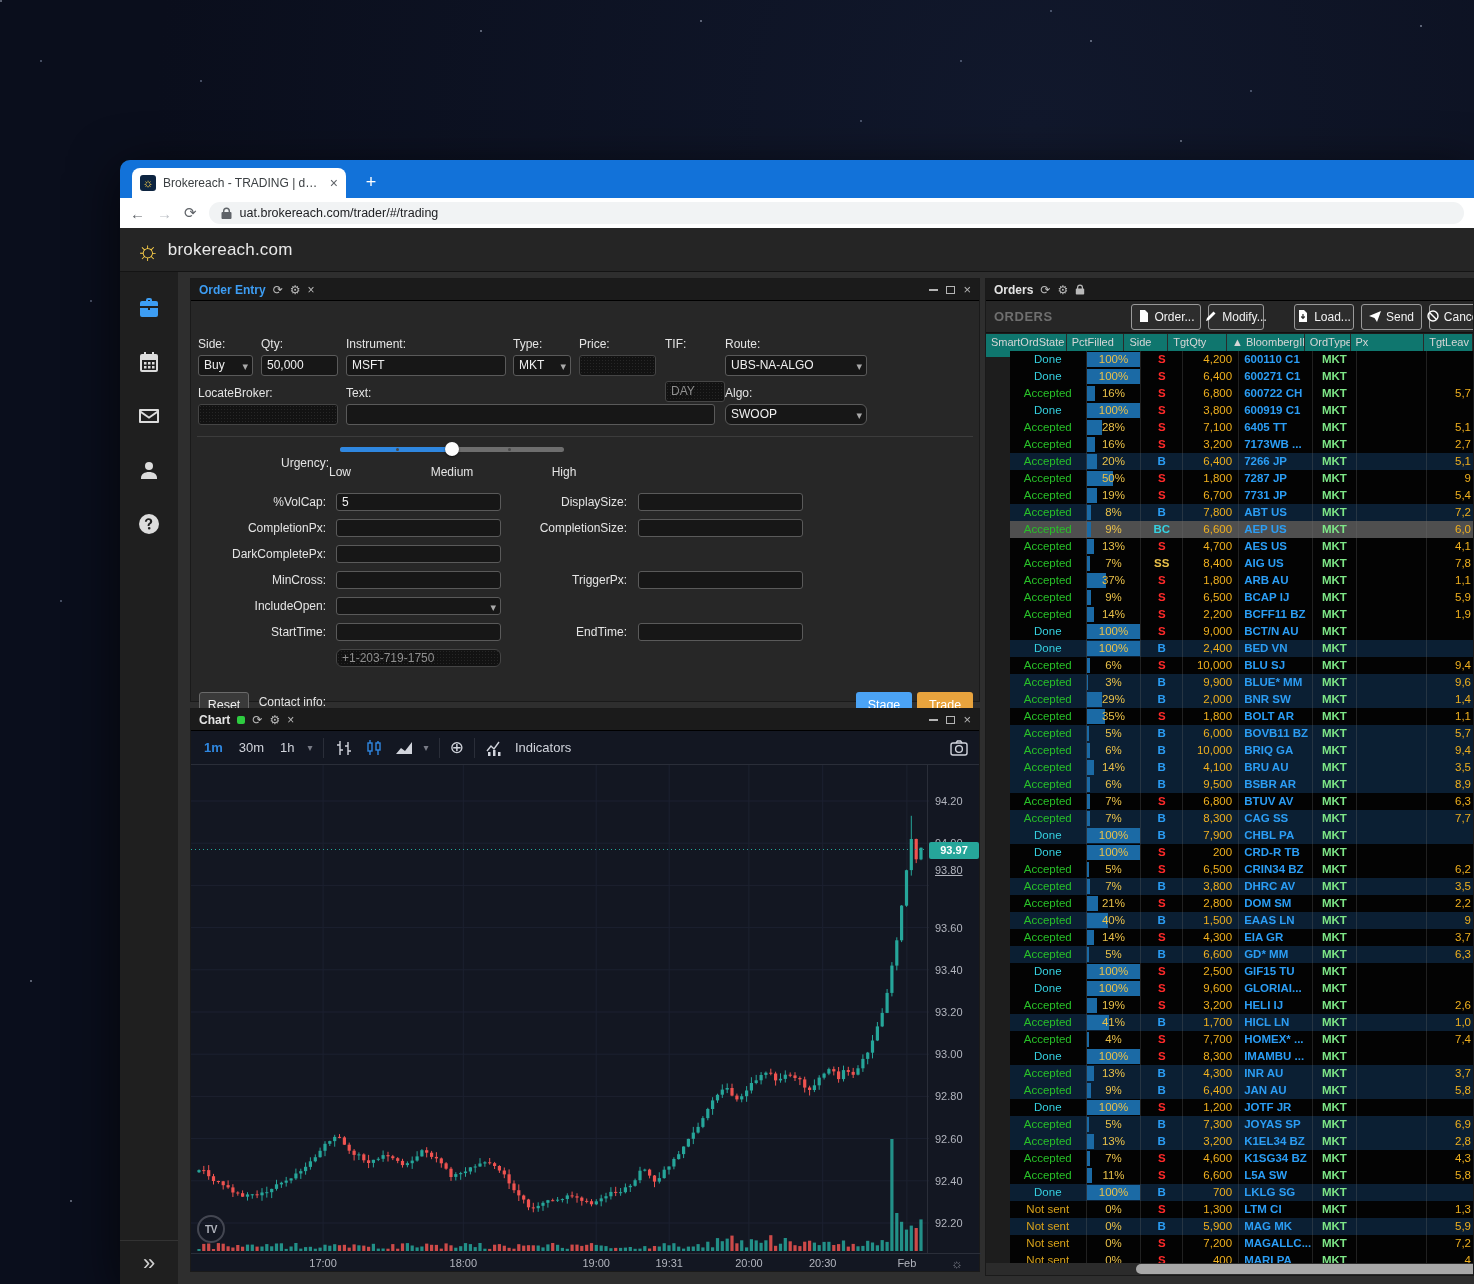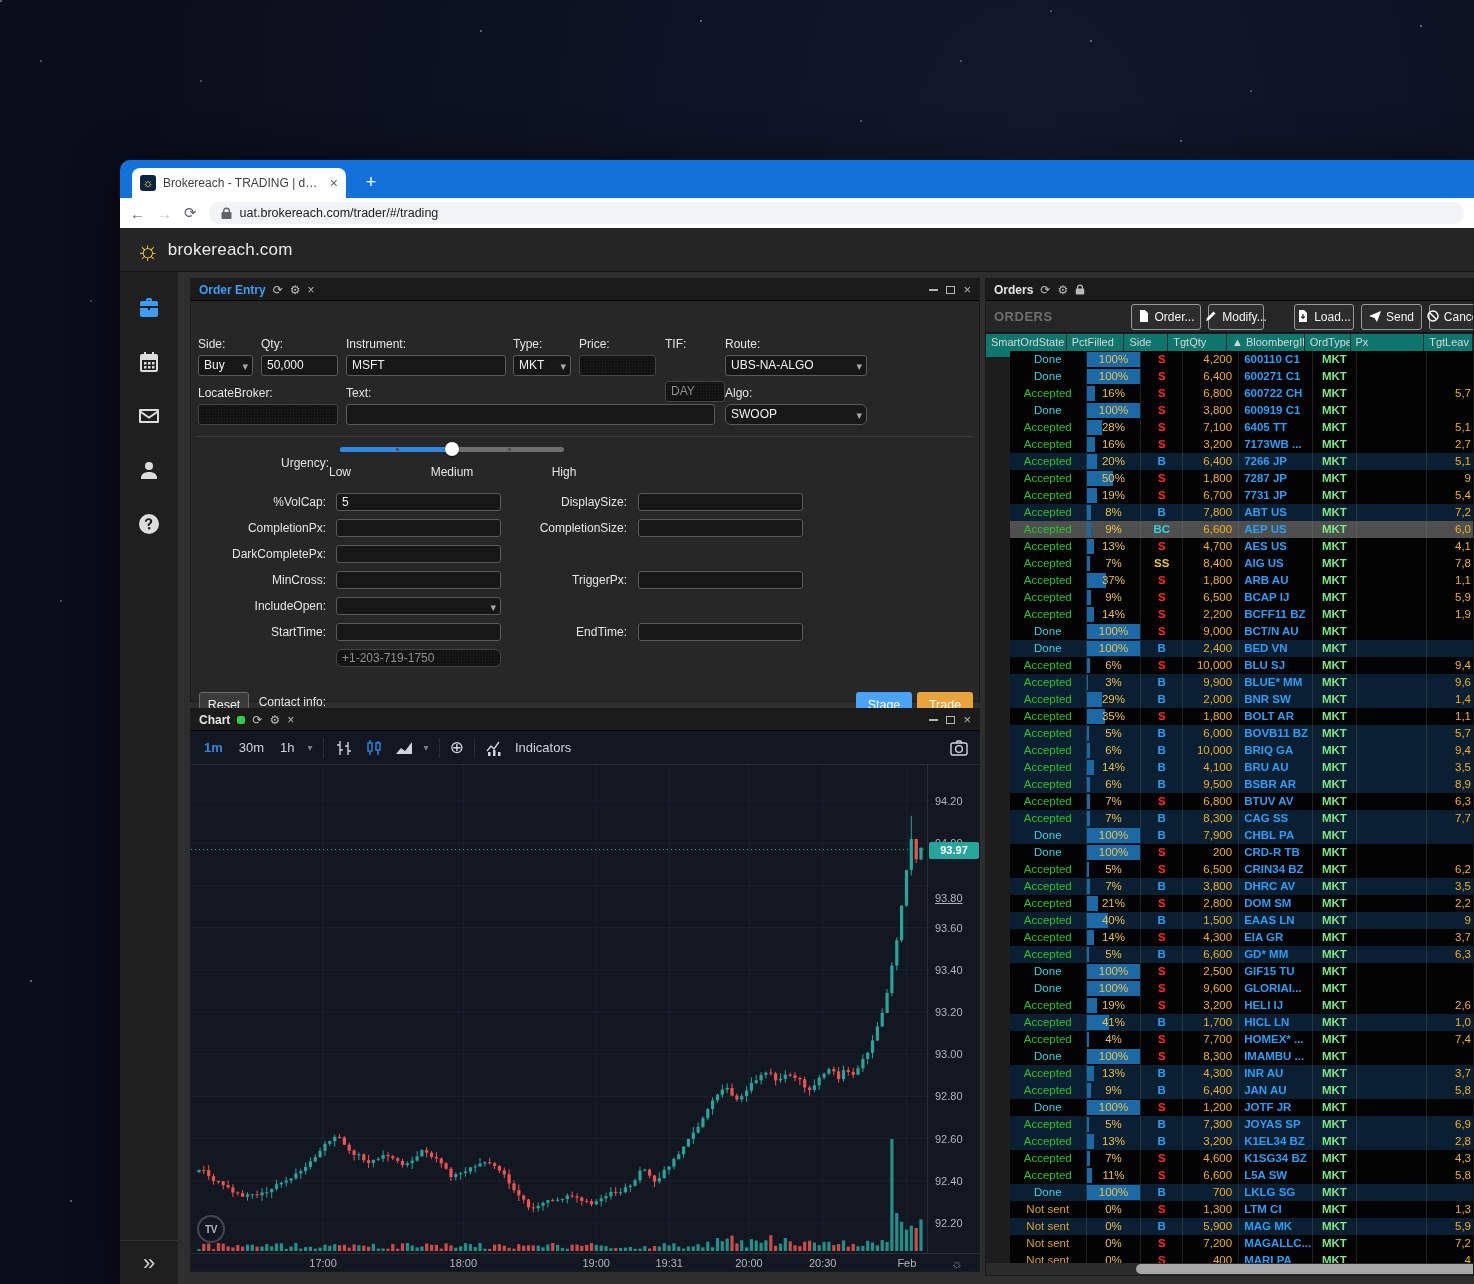--- a/index.html
+++ b/index.html
@@ -820,21 +820,21 @@
                 <rect x="723.6" y="74.0" width="3.2" height="20.3" fill="#ef5350"></rect>
                 <rect x="723.6" y="463.0" width="3.2" height="23.0" fill="#ef5350" opacity="0.85"></rect>
                 <line x1="730.0" x2="730.0" y1="82.6" y2="95.2" stroke="#26a69a" stroke-width="1"></line>
                 <rect x="728.4" y="82.7" width="3.2" height="11.7" fill="#26a69a"></rect>
                 <rect x="728.4" y="454.4" width="3.2" height="31.6" fill="#26a69a" opacity="0.85"></rect>
                 <line x1="0" x2="738" y1="84.5" y2="84.5" stroke="#26a69a" stroke-width="1" stroke-dasharray="1,3"></line>
               </svg>
             <div class="paxis" id="price-axis">
                 <div class="ptick" style="top: 30px;">94.20</div>
                 <div class="ptick" style="top: 72.2px;">94.00</div>
-                <div class="ptick" style="top: 127px; text-decoration: underline;">93.80</div>
+                <div class="ptick" style="top: 99px; text-decoration: underline;">93.80</div>
                 <div class="ptick" style="top: 156.6px;">93.60</div>
                 <div class="ptick" style="top: 198.8px;">93.40</div>
                 <div class="ptick" style="top: 241px;">93.20</div>
                 <div class="ptick" style="top: 283.2px;">93.00</div>
                 <div class="ptick" style="top: 325.4px;">92.80</div>
                 <div class="ptick" style="top: 367.6px;">92.60</div>
                 <div class="ptick" style="top: 409.8px;">92.40</div>
                 <div class="ptick" style="top: 452px;">92.20</div>
                 <div class="pbadge" style="top: 76.53px;">93.97</div>
               </div>

